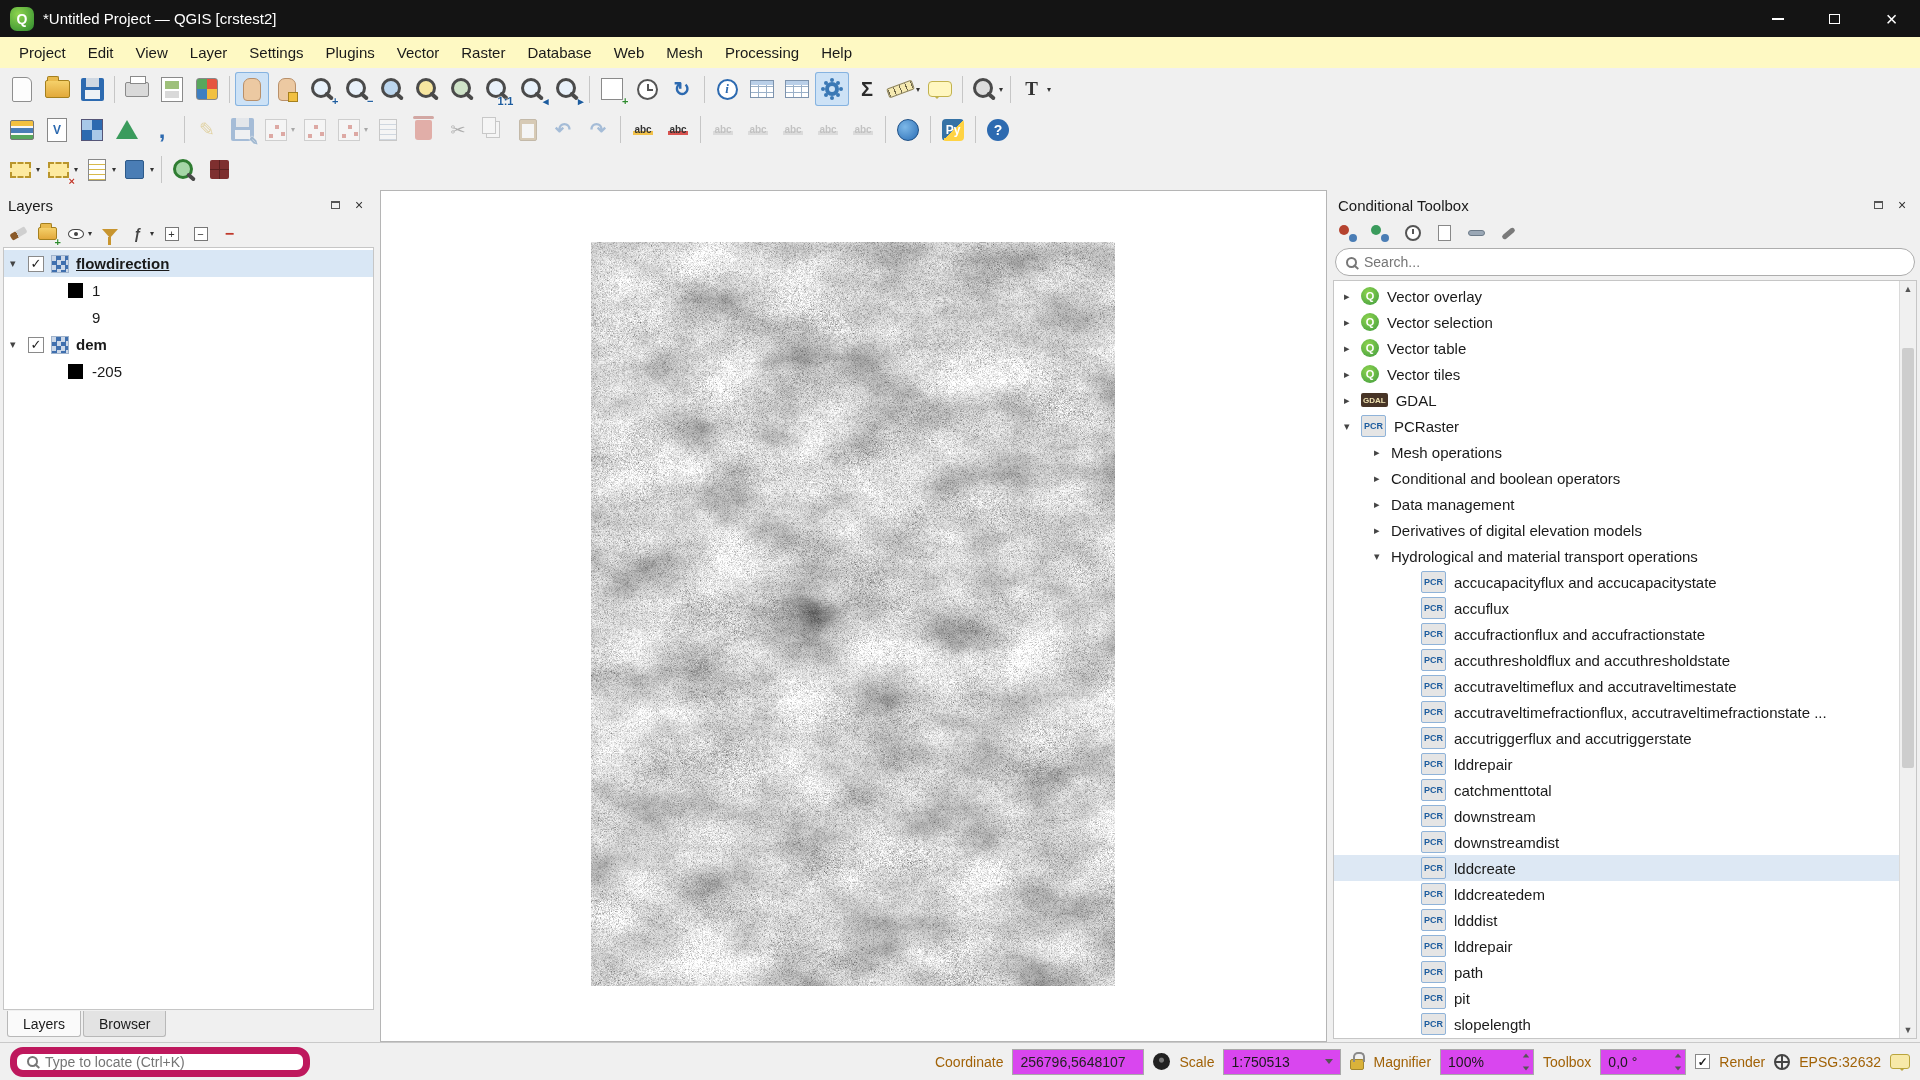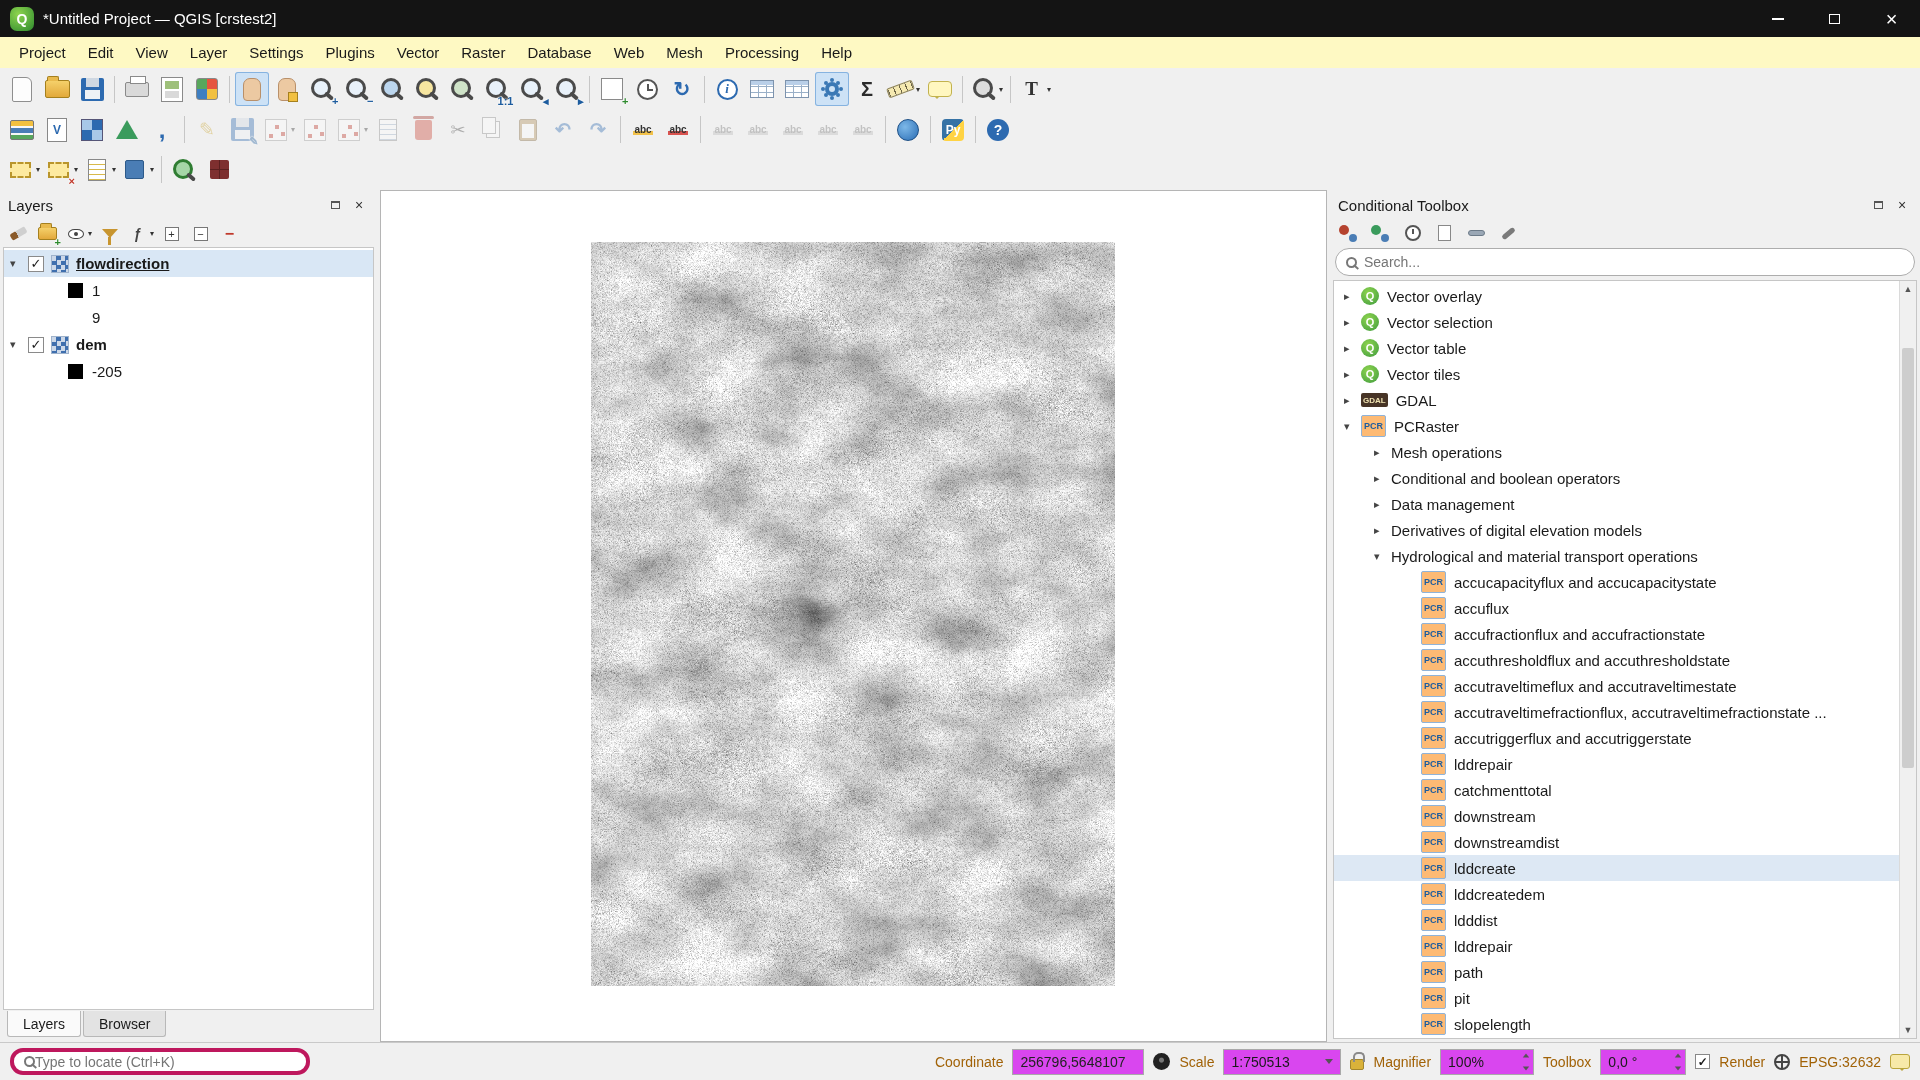--- a/index.html
+++ b/index.html
@@ -152,29 +152,29 @@
 .mini-mag{width:11px;height:11px;border:2px solid #777;border-radius:50%;position:relative;flex:none}
 .mini-mag::after{content:"";position:absolute;right:-4px;bottom:-2px;width:6px;height:2px;background:#777;transform:rotate(40deg)}
 .search-pill input{border:none;outline:none;flex:1;font-size:14px;color:#333;background:transparent;font-family:"Liberation Sans",sans-serif}
 .proc-tree-wrap{flex:1;min-height:0;display:flex;background:#fff;border:1px solid #c6c6c6;overflow:hidden}
 .proc-tree{flex:1;padding-top:2px;overflow:hidden}
 .ptrow{height:26px;display:flex;align-items:center;font-size:15px;white-space:nowrap}
 .ptrow.sel{background:#dde8f4}
 .parrow{width:17px;font-size:11px;color:#444;flex:none}
 .pt-qgis{width:18px;height:18px;border-radius:50%;background:radial-gradient(circle at 40% 32%,#8ed44e,#3f9b3f);color:#fff;font-weight:700;font-size:11px;display:flex;align-items:center;justify-content:center;margin-right:8px;flex:none}
 .pt-gdal{height:14px;padding:0 2px;background:#473426;color:#f0e3b2;font-size:8px;font-weight:700;border-radius:2px;display:flex;align-items:center;margin-right:8px;flex:none}
-.pt-pcr,.pt-alg{height:14px;padding:10px 2px;border:1px solid #8fb3d9;color:#1d5c9e;background:#fdba74;font-size:9px;font-weight:700;border-radius:2px;display:flex;align-items:center;margin-right:8px;flex:none}
+.pt-pcr,.pt-alg{height:14px;padding:10px 2px;border:1px solid #8fb3d9;color:#1d5c9e;background:#e5e5e5;font-size:9px;font-weight:700;border-radius:2px;display:flex;align-items:center;margin-right:8px;flex:none}
 .vscrollbar{width:17px;background:#f0f0f0;border-left:1px solid #dadada;display:flex;flex-direction:column;flex:none}
 .sb-arrow{height:16px;font-size:9px;color:#555;display:flex;align-items:center;justify-content:center}
 .sb-track{flex:1;position:relative}
 .sb-thumb{position:absolute;left:2px;right:2px;top:7%;height:58%;background:#cdcdcd;border-radius:2px}
 
 
 .statusbar{height:38px;background:#f0f0f0;border-top:1px solid #c9c9c9;display:flex;align-items:center;padding:0 10px;gap:9px;font-size:14px;flex:none}
-.locate{width:300px;height:27px;border:4px solid #be185d;border-radius:13px;background:#fff;display:flex;align-items:center;padding:8px 10px;flex:none}
+.locate{width:300px;height:27px;border:7px solid #be185d;border-radius:13px;background:#fff;display:flex;align-items:center;padding:8px 10px;gap:7px;flex:none}
 .locate input{border:none;outline:none;flex:1;font-size:14px;color:#333;background:transparent;font-family:"Liberation Sans",sans-serif}
 .sb-spacer{flex:1}
 .sb-box{height:26px;border:1px solid #a9a9a9;background:#d946ef;display:flex;align-items:center;padding:0 7px;font-size:14px}
 .coordinate-box{width:132px}
 .coordinate-box input{border:none;outline:none;width:100%;font-size:14px;color:#222;background:transparent;font-family:"Liberation Sans",sans-serif}
 .combo{width:118px;justify-content:space-between;gap:5px}
 .tri-down{width:0;height:0;border-left:4px solid transparent;border-right:4px solid transparent;border-top:5px solid #555}
 .tri-up{width:0;height:0;border-left:4px solid transparent;border-right:4px solid transparent;border-bottom:5px solid #555}
 .spin{position:relative;padding-right:20px}
 .spin .arrows{position:absolute;right:3px;top:3px;bottom:3px;display:flex;flex-direction:column;justify-content:space-between;align-items:center}

